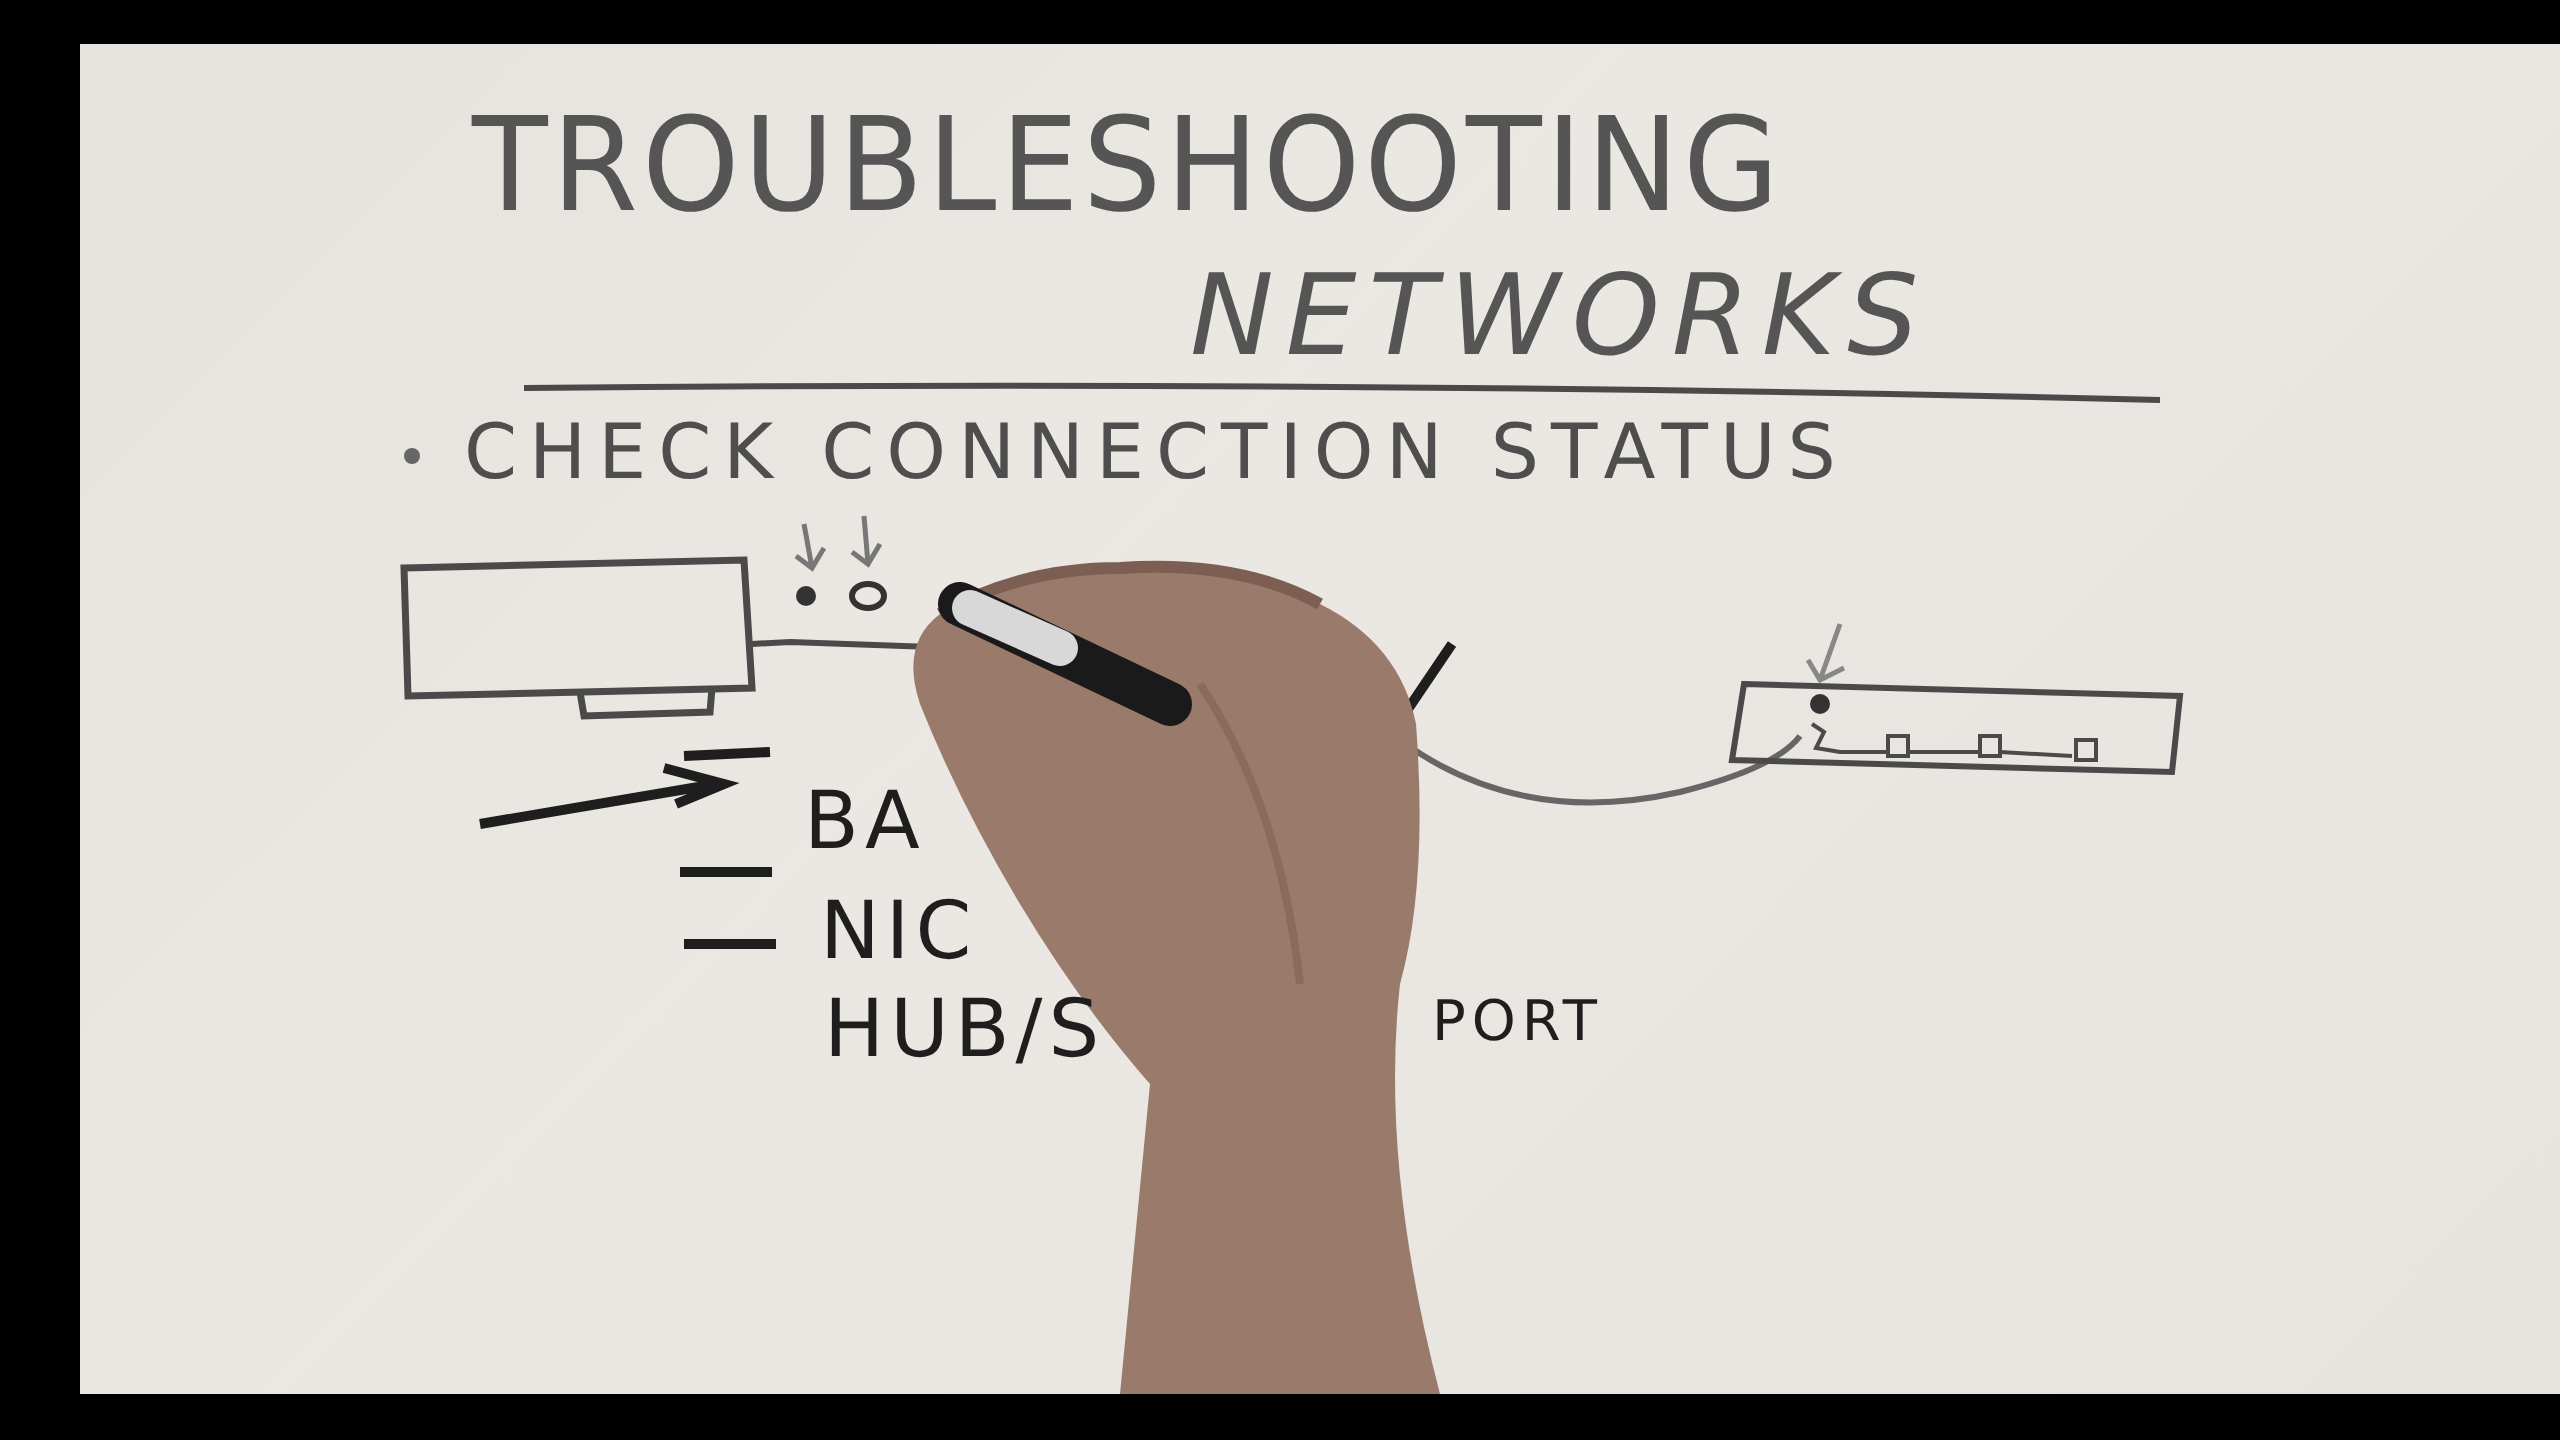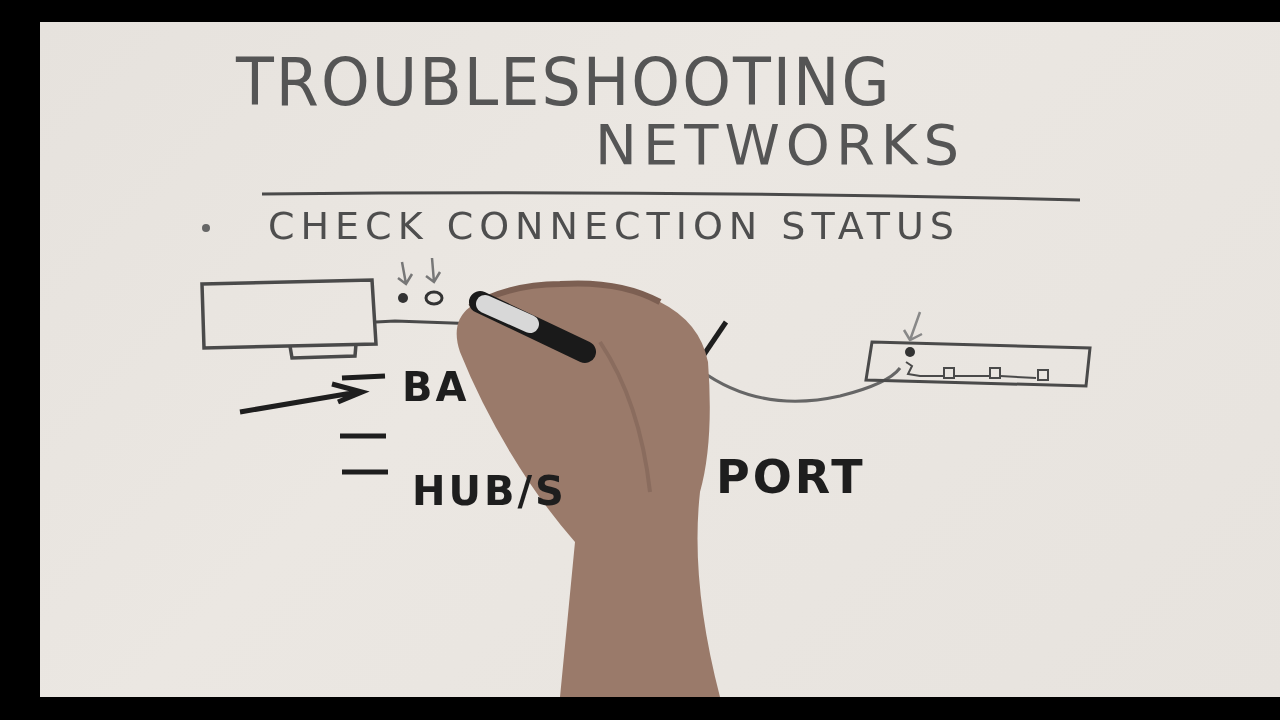--- a/index.html
+++ b/index.html
@@ -10,27 +10,27 @@
     .board {
       position: absolute; left: 40px; top: 22px; width: 1244px; height: 675px;
       background: linear-gradient(135deg, #e6e2dd 0%, #ebe7e2 40%, #e7e3de 100%);
       overflow: hidden;
     }
     .hw {
       position: absolute; color: #4a4a4a; font-family: "DejaVu Sans", sans-serif;
       font-weight: normal; letter-spacing: 4px; white-space: nowrap;
     }
     .title1 { left: 196px; top: 24px; font-size: 62px; letter-spacing: 2px; color: #555; transform: scaleY(1.05); }
-    .title2 { left: 555px; top: 90px; font-size: 56px; letter-spacing: 6px; color: #555; }
-    .bullet-line { left: 192px; top: 182px; font-size: 38px; letter-spacing: 6px; color: #4e4e4e; margin-left: 36px; }
-    .dark { color: #1e1e1e; font-weight: bold; letter-spacing: 3px; }
+    .title2 { left: 555px; top: 104px; font-size: 56px; letter-spacing: 6px; color: #555; font-style: italic; }
+    .bullet-line { left: 192px; top: 182px; font-size: 38px; letter-spacing: 6px; color: #4e4e4e; }
+    .dark { color: #1e1e1e; font-weight: normal; letter-spacing: 3px; margin-top: 24px; }
     .item1 { left: 362px; top: 342px; font-size: 40px; }
     .item2 { left: 370px; top: 397px; font-size: 40px; }
     .item3 { left: 372px; top: 446px; font-size: 40px; text-align: right; }
-    .port  { left: 676px; top: 428px; font-size: 46px; }
+    .port  { left: 676px; top: 448px; font-size: 28px; }
     svg.draw { position: absolute; left: 0; top: 0; width: 1200px; height: 675px; }
   </style>
 </head>
 <body>
 
 <div class="board">
 
   <svg class="draw" viewBox="0 0 1200 675">
 
     <path d="M222 172 Q640 168 1040 178" stroke="#4a4a4a" stroke-width="3" fill="none"></path>
@@ -77,15 +77,16 @@
       <path d="M445 282 L490 302" stroke="#d8d8d8" stroke-width="18" stroke-linecap="round"></path>
       <path d="M560 320 Q600 380 610 470" stroke="#8a6c5e" stroke-width="4" fill="none"></path>
     </g>
   </svg>
 
   <div class="hw title1">TROUBLESHOOTING</div>
   <div class="hw title2">NETWORKS</div>
   <div class="hw bullet-line">CHECK CONNECTION STATUS</div>
 
   <div class="hw dark item1">BA</div>
+  <div class="hw dark item2">NIC</div>
   <div class="hw dark item3">HUB/S</div>
   <div class="hw dark port">PORT</div>
 </div>
 
 </body></html>

